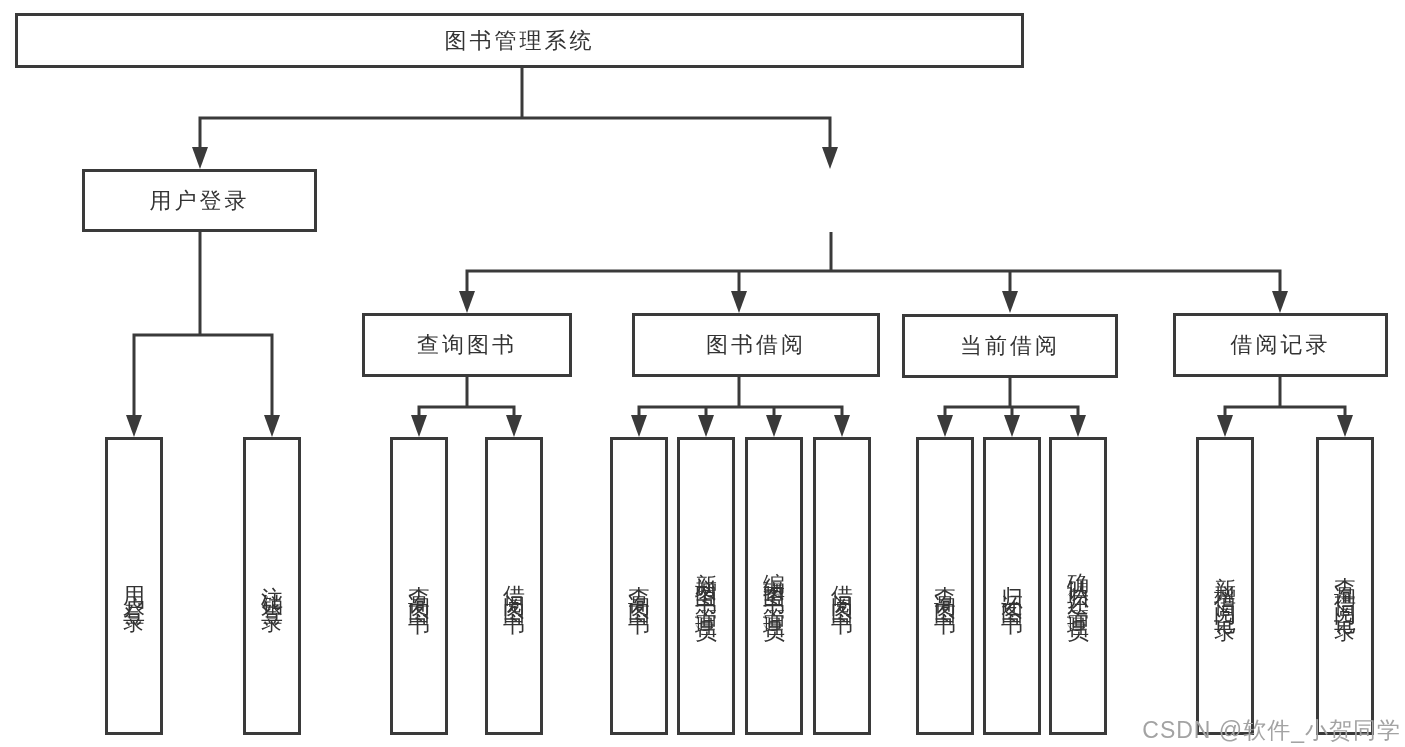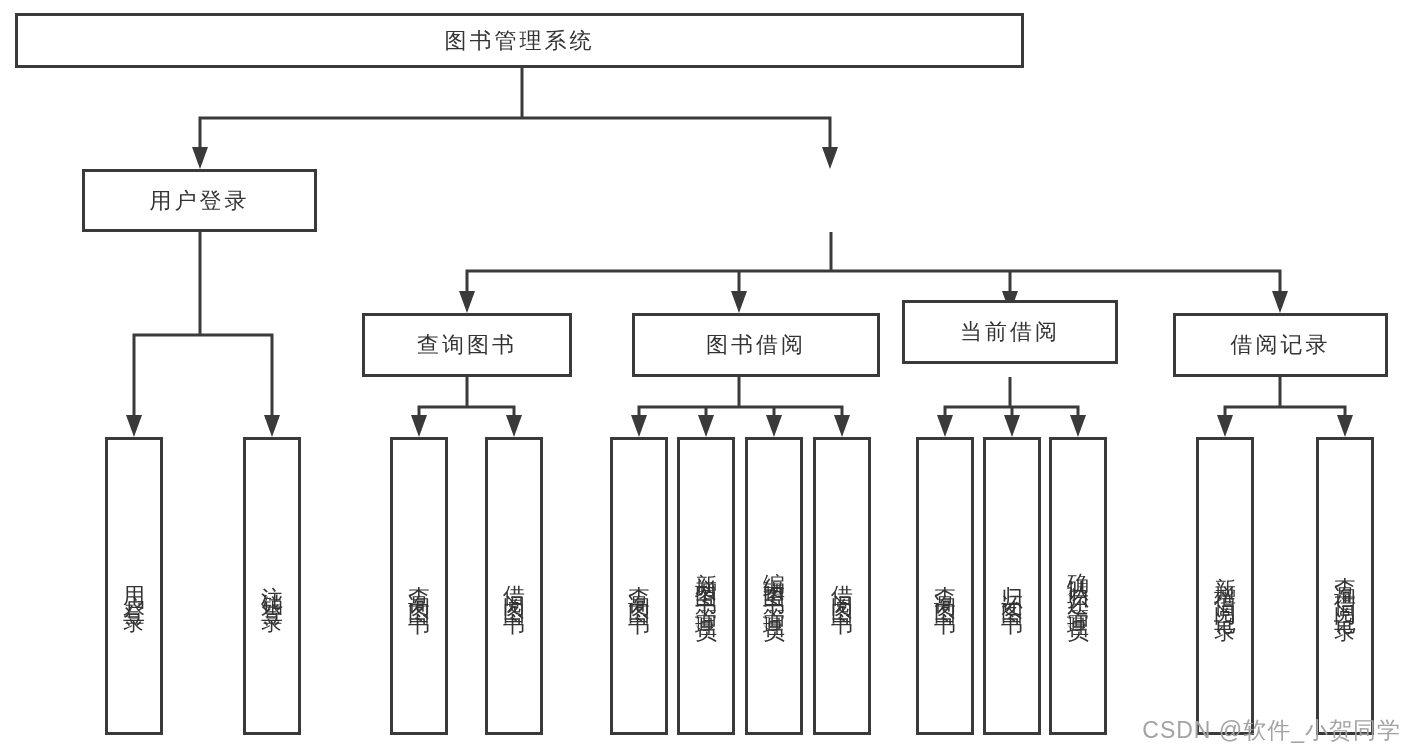--- a/index.html
+++ b/index.html
@@ -73,21 +73,21 @@
       <polygon points="1337,415 1353,415 1345,437"></polygon>
     </g>
   </svg>
 
   <div class="node hnode" style="left:15px;top:13px;width:1009px;height:55px">图书管理系统</div>
 
   <div class="node hnode" style="left:82px;top:169px;width:235px;height:63px">用户登录</div>
 
   <div class="node hnode" style="left:362px;top:313px;width:210px;height:64px">查询图书</div>
   <div class="node hnode" style="left:632px;top:313px;width:248px;height:64px">图书借阅</div>
-  <div class="node hnode" style="left:902px;top:300px;width:216px;height:64px">当前借阅</div>
+  <div class="node hnode" style="left:902px;top:314px;width:216px;height:64px">当前借阅</div>
   <div class="node hnode" style="left:1173px;top:313px;width:215px;height:64px">借阅记录</div>
 
   <div class="node vnode" style="left:105px;top:437px;width:58px;height:298px">
     <span>用户登录</span>
   </div>
   <div class="node vnode" style="left:243px;top:437px;width:58px;height:298px">
     <span>注销登录</span>
   </div>
 
   <div class="node vnode" style="left:390px;top:437px;width:58px;height:298px">

